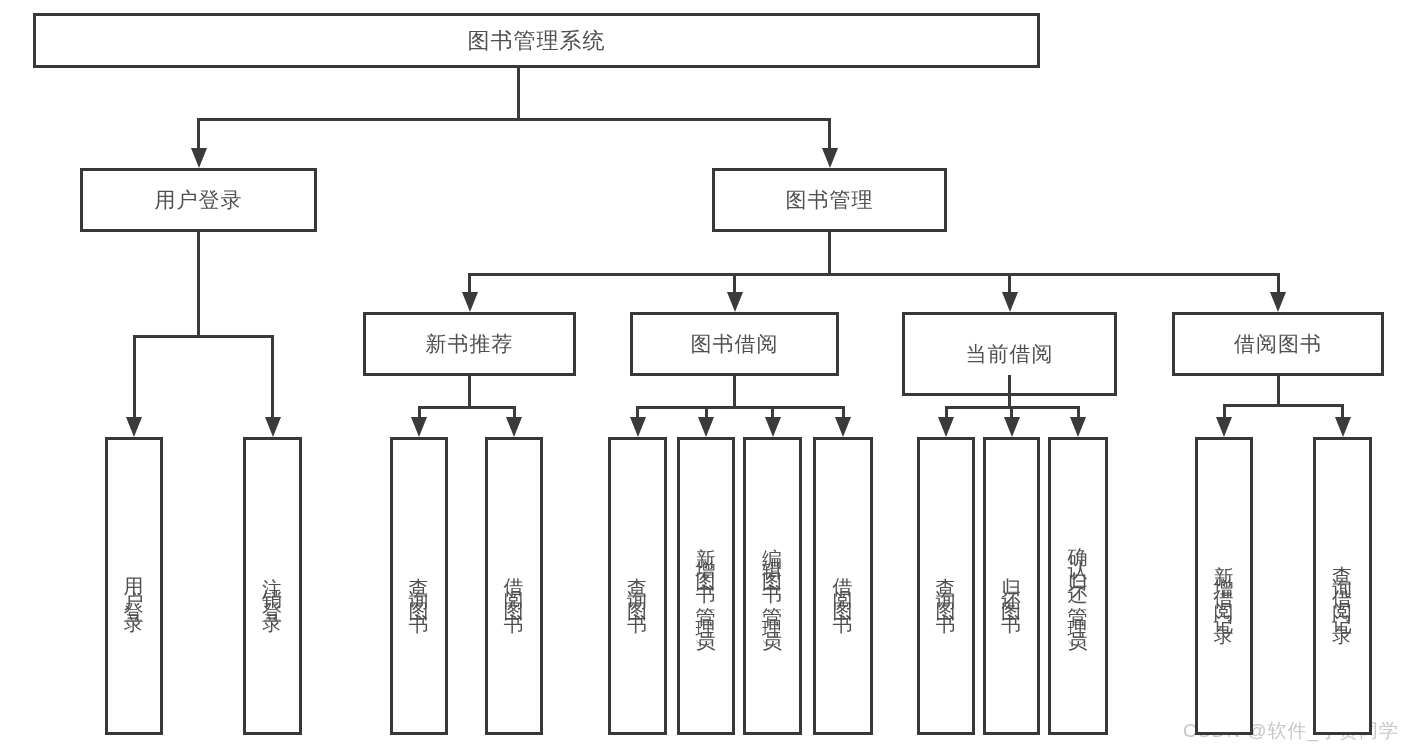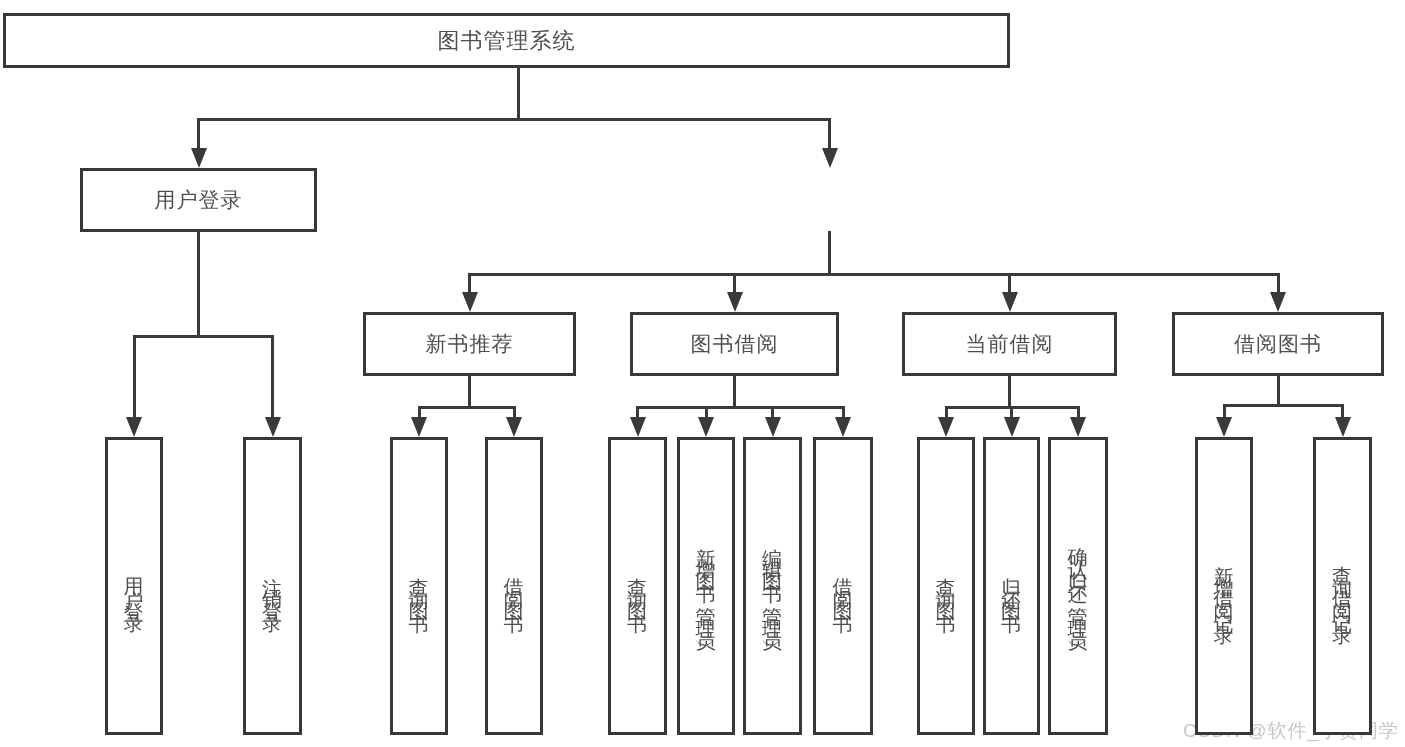--- a/index.html
+++ b/index.html
@@ -62,33 +62,36 @@
     color: #c7c7c7;
     letter-spacing: 1px;
     white-space: nowrap;
   }
 </style>
 </head>
 <body>
 
 <div id="canvas">
   <div class="watermark">CSDN @软件_小贺同学</div>
-<div class="node horizontal root" style="left: 3px; top: 13px; width: 1007px; height: 55px;">
+<div class="node horizontal root" style="left: 33px; top: 13px; width: 1007px; height: 55px;">
       <span class="node-label">图书管理系统</span>
     </div>
     <div class="node horizontal" style="left: 80px; top: 168px; width: 237px; height: 64px;">
       <span class="node-label">用户登录</span>
+    </div>
+    <div class="node horizontal" style="left: 712px; top: 168px; width: 235px; height: 64px;">
+      <span class="node-label">图书管理</span>
     </div>
     <div class="node horizontal" style="left: 630px; top: 312px; width: 209px; height: 64px;">
       <span class="node-label">图书借阅</span>
     </div>
     <div class="node horizontal" style="left: 363px; top: 312px; width: 213px; height: 64px;">
       <span class="node-label">新书推荐</span>
     </div>
-    <div class="node horizontal" style="left: 902px; top: 312px; width: 215px; height: 64px;">
+    <div class="node horizontal" style="left: 902px; top: 312px; width: 215px; height: 84px;">
       <span class="node-label">当前借阅</span>
     </div>
     <div class="node horizontal" style="left: 1172px; top: 312px; width: 212px; height: 64px;">
       <span class="node-label">借阅图书</span>
     </div>
     <div class="node vertical" style="left: 105px; top: 437px; width: 58px; height: 298px;">
       <span class="node-label">用户登录</span>
     </div>
     <div class="node vertical" style="left: 243px; top: 437px; width: 59px; height: 298px;">
       <span class="node-label">注销登录</span>

